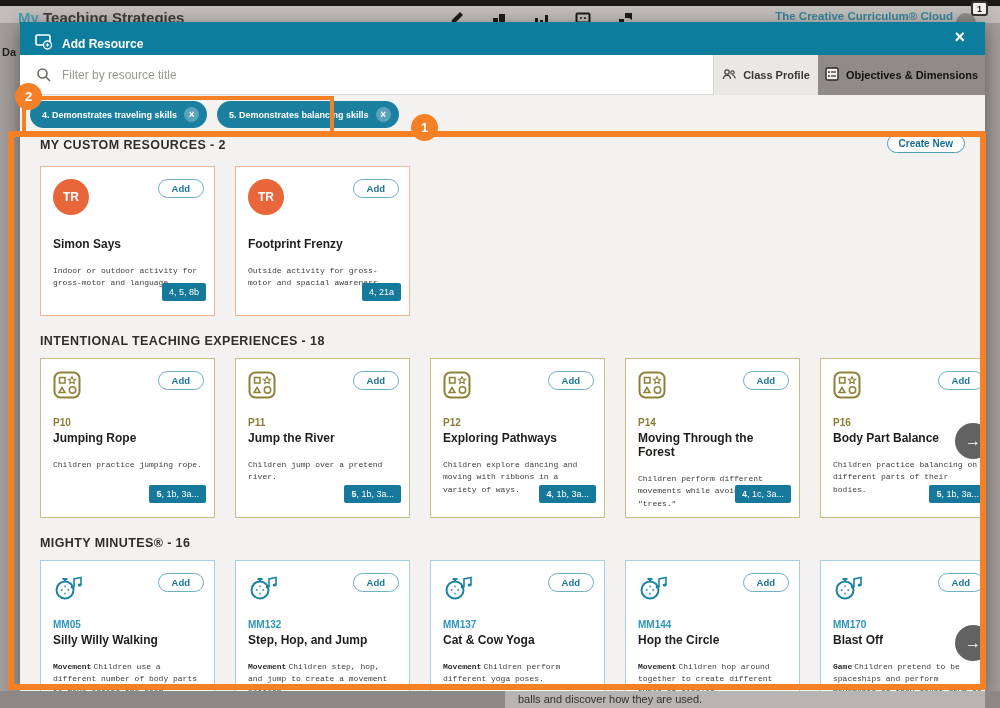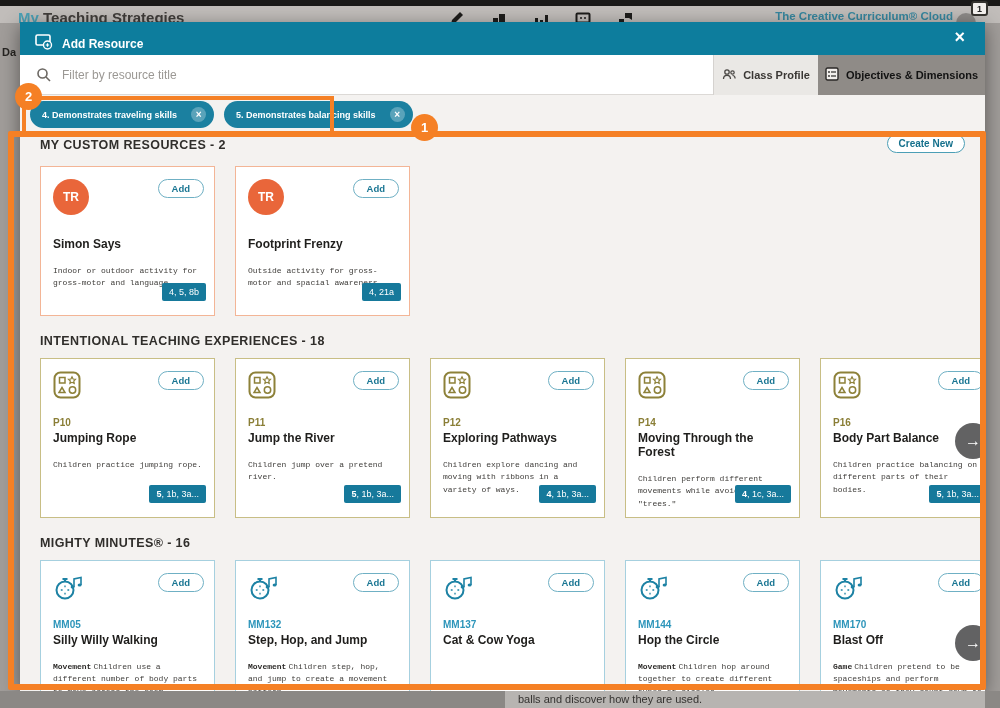--- a/index.html
+++ b/index.html
@@ -38,21 +38,21 @@
   .search-input { position:absolute; left:42px; top:0; width:580px; height:40px; border:none; outline:none;
                   font-size:12px; color:#555; background:transparent; font-family:"Liberation Sans", sans-serif; }
   .search-input::placeholder { color:#9b9894; }
   .tabs { position:absolute; right:0; top:0; height:40px; display:flex; }
   .tab { display:flex; align-items:center; justify-content:center; gap:7px; font-size:11px; font-weight:bold; cursor:pointer; }
   .tab-class { width:105px; background:#eae8e5; color:#3a3734; border-left:1px solid #d5d2cf; }
   .tab-obj { width:167px; background:#8f8b87; color:#121212; }
 
   .chips { position:absolute; left:10px; top:79px; display:flex; gap:10px; z-index:6; }
   .chip { height:27px; background:#1b80a0; border-radius:14px; color:#fff; font-size:9px; font-weight:bold;
-          display:flex; align-items:center; gap:14px; padding:0 8px 0 12px; cursor:pointer; }
+          display:flex; align-items:center; gap:7px; padding:0 8px 0 12px; cursor:pointer; }
   .chip-x { width:15px; height:15px; border-radius:50%; background:rgba(255,255,255,.28); color:#fff;
             display:flex; align-items:center; justify-content:center; font-size:10px; font-weight:bold; cursor:pointer; }
 
   .modal-body { position:absolute; left:20px; top:116px; right:18px; bottom:0; }
   .section-head { position:absolute; left:0; font-size:12.5px; font-weight:bold; color:#302e2b; letter-spacing:.4px; }
   .create-new { position:absolute; right:2px; top:-4px; background:#fff; border:1px solid #4c9fb6; color:#15708c;
                 border-radius:10px; font-size:10px; font-weight:bold; padding:3px 11px; cursor:pointer;
                 font-family:"Liberation Sans", sans-serif; }
   .card-row { position:absolute; left:0; display:flex; gap:20px; }
   .card { position:relative; width:175px; background:#fff; padding:12px; }
@@ -331,20 +331,21 @@
                 <circle cx="12" cy="17" r="8.5" fill="none" stroke="#1d82a4" stroke-width="2"></circle>
                 <path d="M9.5 6h5M12 6v2.5" stroke="#1d82a4" stroke-width="2" fill="none"></path>
                 <path d="M12 12.5v1.8M7.8 17h1.8M12 21.5v-1.8M16.2 17h-1.8" stroke="#1d82a4" stroke-width="1.3" fill="none"></path>
                 <path d="M21 14V6l7-1.5v7.5" fill="none" stroke="#1d82a4" stroke-width="1.6"></path>
                 <ellipse cx="19.6" cy="14" rx="2" ry="1.6" fill="#1d82a4"></ellipse>
                 <ellipse cx="26.6" cy="12" rx="2" ry="1.6" fill="#1d82a4"></ellipse>
               </svg></span>
           <button class="add-btn">Add</button>
           <div class="card-code">MM137</div>
           <div class="card-title">Cat &amp; Cow Yoga</div>
+          <div class="card-desc"><b>Movement</b><span>Children perform different yoga poses.</span></div>
         </div>
 
         <div class="card mm-card">
           <span><svg width="30" height="28" viewBox="0 0 30 28">
                 <circle cx="12" cy="17" r="8.5" fill="none" stroke="#1d82a4" stroke-width="2"></circle>
                 <path d="M9.5 6h5M12 6v2.5" stroke="#1d82a4" stroke-width="2" fill="none"></path>
                 <path d="M12 12.5v1.8M7.8 17h1.8M12 21.5v-1.8M16.2 17h-1.8" stroke="#1d82a4" stroke-width="1.3" fill="none"></path>
                 <path d="M21 14V6l7-1.5v7.5" fill="none" stroke="#1d82a4" stroke-width="1.6"></path>
                 <ellipse cx="19.6" cy="14" rx="2" ry="1.6" fill="#1d82a4"></ellipse>
                 <ellipse cx="26.6" cy="12" rx="2" ry="1.6" fill="#1d82a4"></ellipse>

